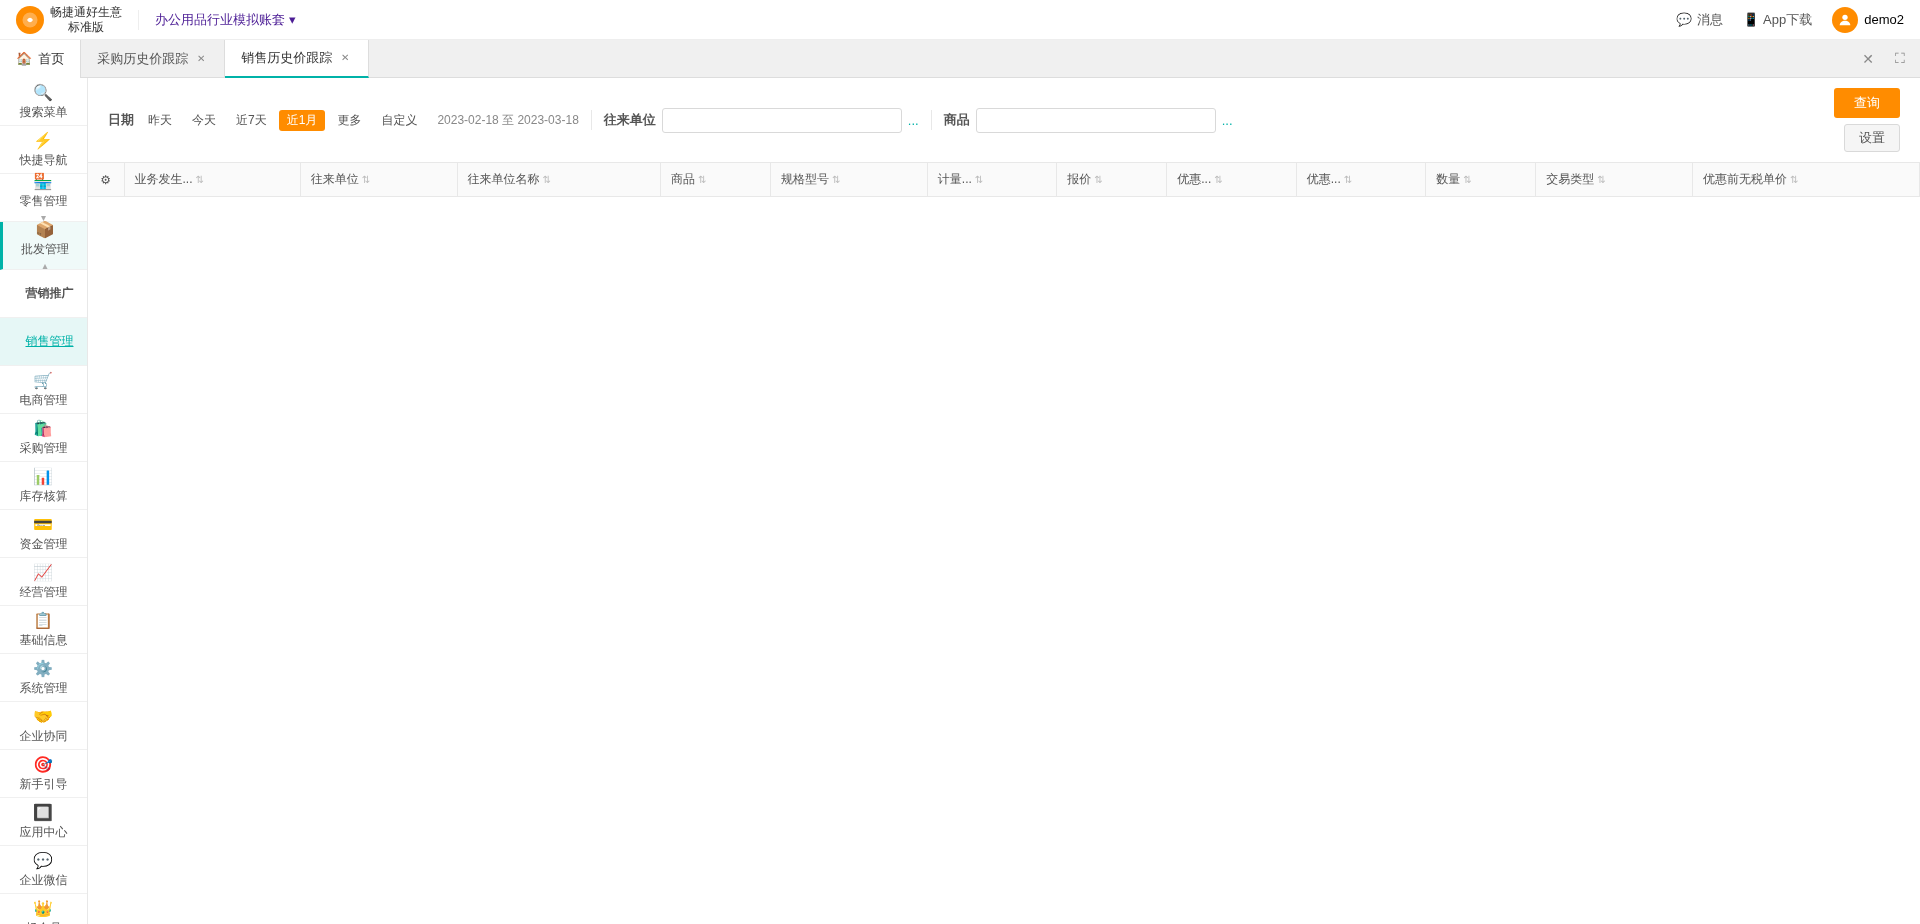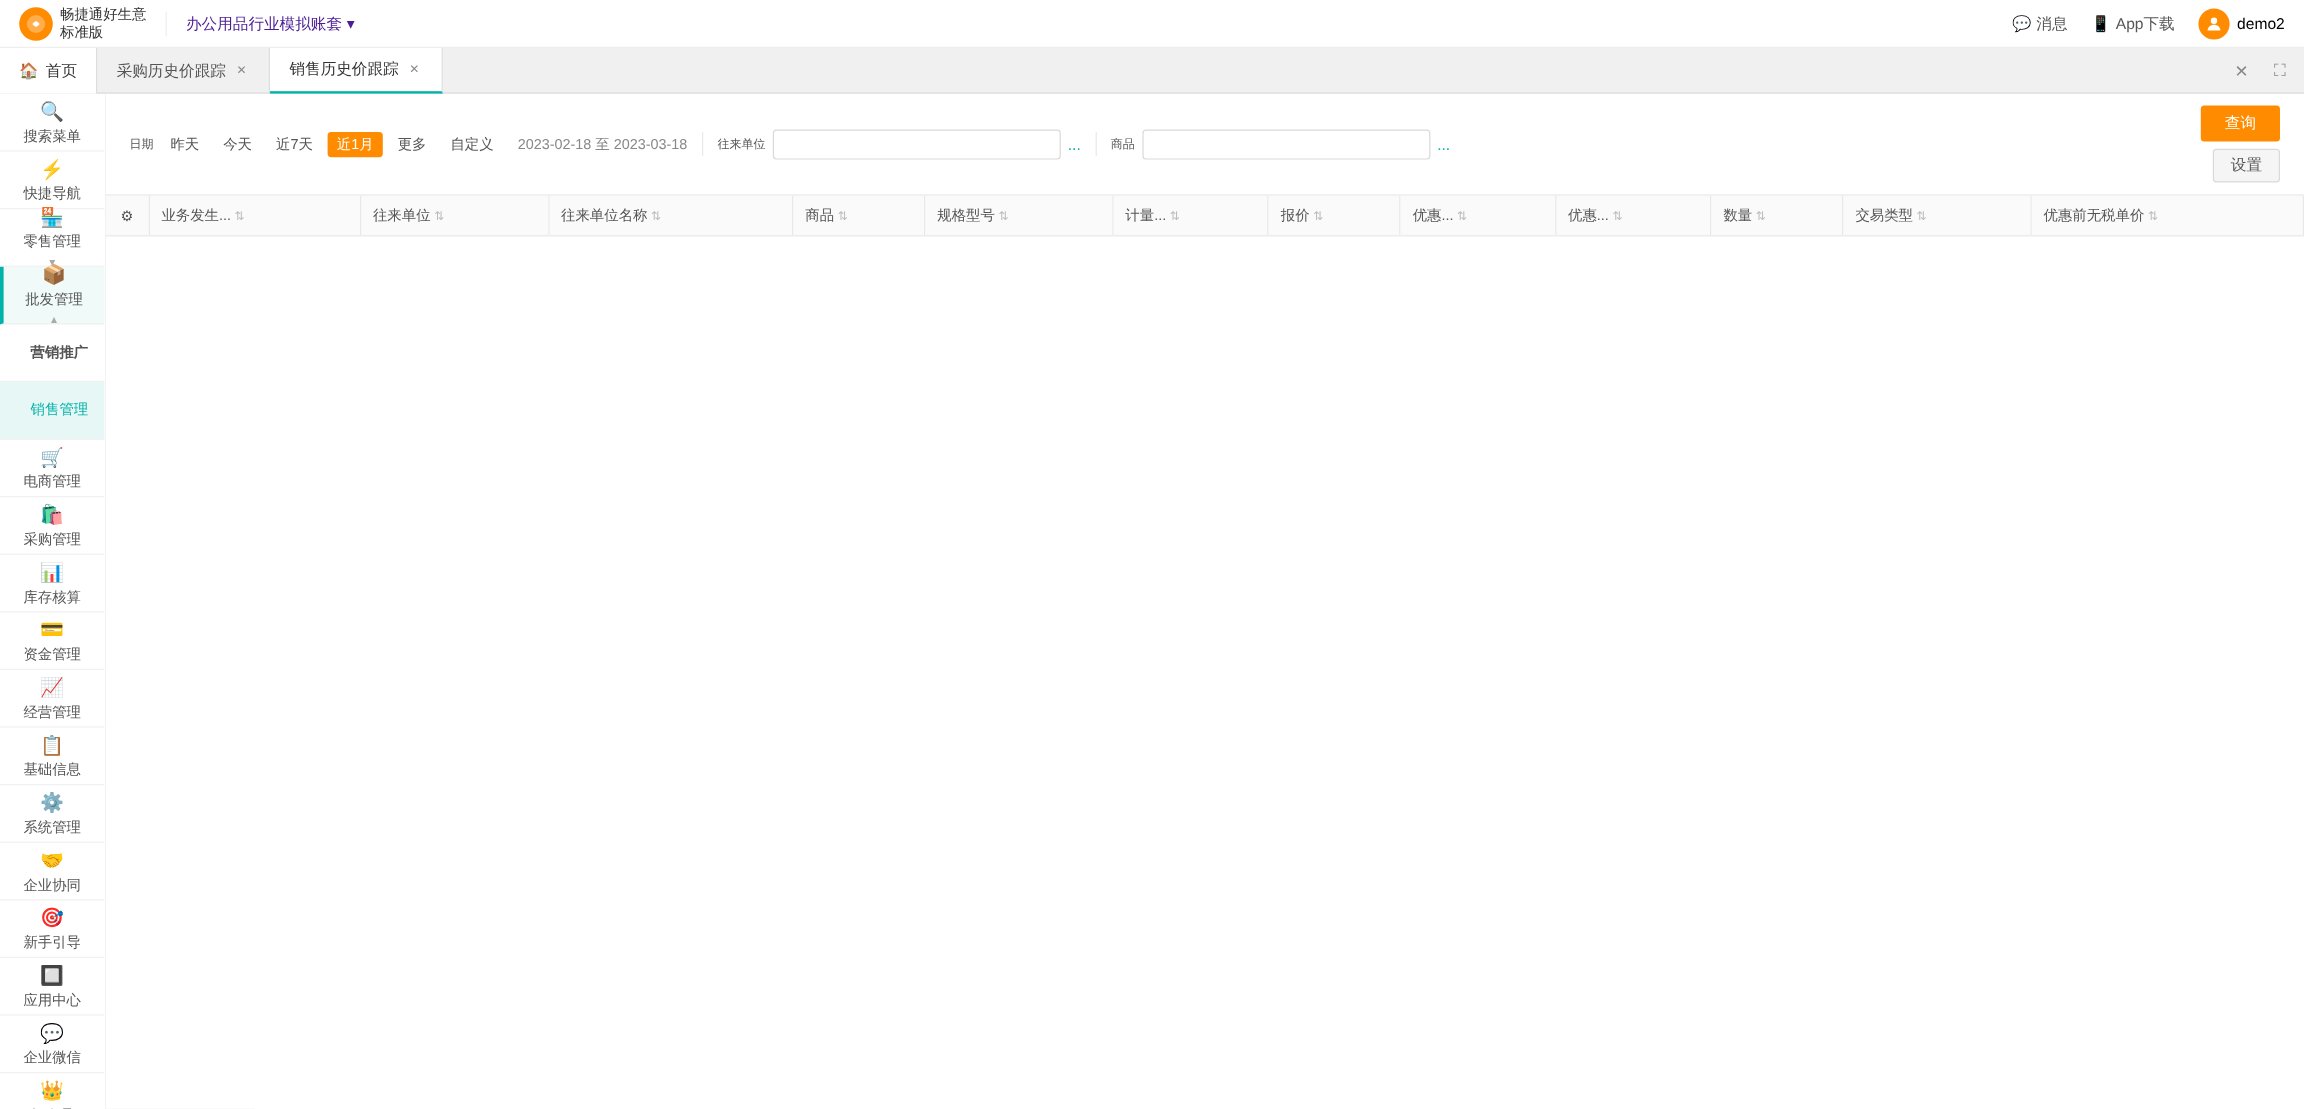--- a/index.html
+++ b/index.html
@@ -9,21 +9,21 @@
     .top-bar {
       height: 40px;
       background: #fff;
       display: flex;
       align-items: center;
       padding: 0 16px;
       border-bottom: 1px solid #eee;
       justify-content: space-between;
       flex-shrink: 0;
     }
-    .top-bar-left { display: flex; align-items: center; gap: 8px; }
+    .top-bar-left { display: flex; align-items: center; gap: 8px; text-align: center; }
     .logo-area { display: flex; align-items: center; gap: 6px; }
     .logo-icon { width: 28px; height: 28px; background: #ff8c00; border-radius: 50%; display: flex; align-items: center; justify-content: center; }
     .logo-icon svg { width: 18px; height: 18px; fill: white; }
     .logo-text { font-size: 12px; color: #333; line-height: 1.2; }
     .top-selector { display: flex; align-items: center; gap: 4px; color: #555; font-size: 13px; cursor: pointer; }
     .top-selector span { color: #4c1d95; }
     .top-bar-right { display: flex; align-items: center; gap: 20px; }
     .top-bar-action { display: flex; align-items: center; gap: 4px; color: #555; font-size: 13px; cursor: pointer; }
     .user-area { display: flex; align-items: center; gap: 6px; cursor: pointer; }
     .user-avatar { width: 26px; height: 26px; border-radius: 50%; background: #ff8c00; display: flex; align-items: center; justify-content: center; color: white; font-size: 11px; }
@@ -137,21 +137,21 @@
     
     .filter-bar {
       padding: 10px 20px;
       display: flex;
       align-items: center;
       flex-wrap: wrap;
       gap: 12px;
       border-bottom: 1px solid #e8e8e8;
     }
     .filter-group { display: flex; align-items: center; gap: 6px; }
-    .filter-label { color: #555; font-size: 10px; white-space: nowrap; }
+    .filter-label { color: #555; font-size: 13px; white-space: nowrap; font-weight: bold; }
     .date-tabs { display: flex; align-items: center; gap: 4px; }
     .date-tab { padding: 2px 8px; font-size: 12px; cursor: pointer; color: #555; border-radius: 3px; }
     .date-tab.active { background: #ff8c00; color: white; border-radius: 3px; }
     .date-range { font-size: 12px; color: #888; }
     .filter-input-group { display: flex; align-items: center; gap: 6px; }
     .filter-input { border: 1px solid #d9d9d9; border-radius: 3px; padding: 4px 8px; font-size: 13px; color: #555; width: 220px; outline: none; }
     .filter-dots { color: #00b2a8; font-size: 13px; cursor: pointer; }
     .query-btn {
       background: #ff8c00;
       color: white;
@@ -290,21 +290,21 @@
       <span class="si-arrow">▾</span>
     </div>
     <div class="sidebar-item" style="background:#f0faf9;border-left:3px solid #00b2a8;">
       <span class="si-icon">📦</span>
       <span class="si-label">批发管理</span>
       <span class="si-arrow">▴</span>
     </div>
     <div class="sidebar-item" style="padding-left:16px;font-weight:bold;">
       <span class="si-label">营销推广</span>
     </div>
-    <div class="sidebar-item active" style="padding-left:16px;">
+    <div class="sidebar-item active" style="padding-left:16px;text-decoration:underline;">
       <span class="si-label">销售管理</span>
     </div>
     <div class="sidebar-item">
       <span class="si-icon">🛒</span>
       <span class="si-label">电商管理</span>
     </div>
     <div class="sidebar-item">
       <span class="si-icon">🛍️</span>
       <span class="si-label">采购管理</span>
     </div>

